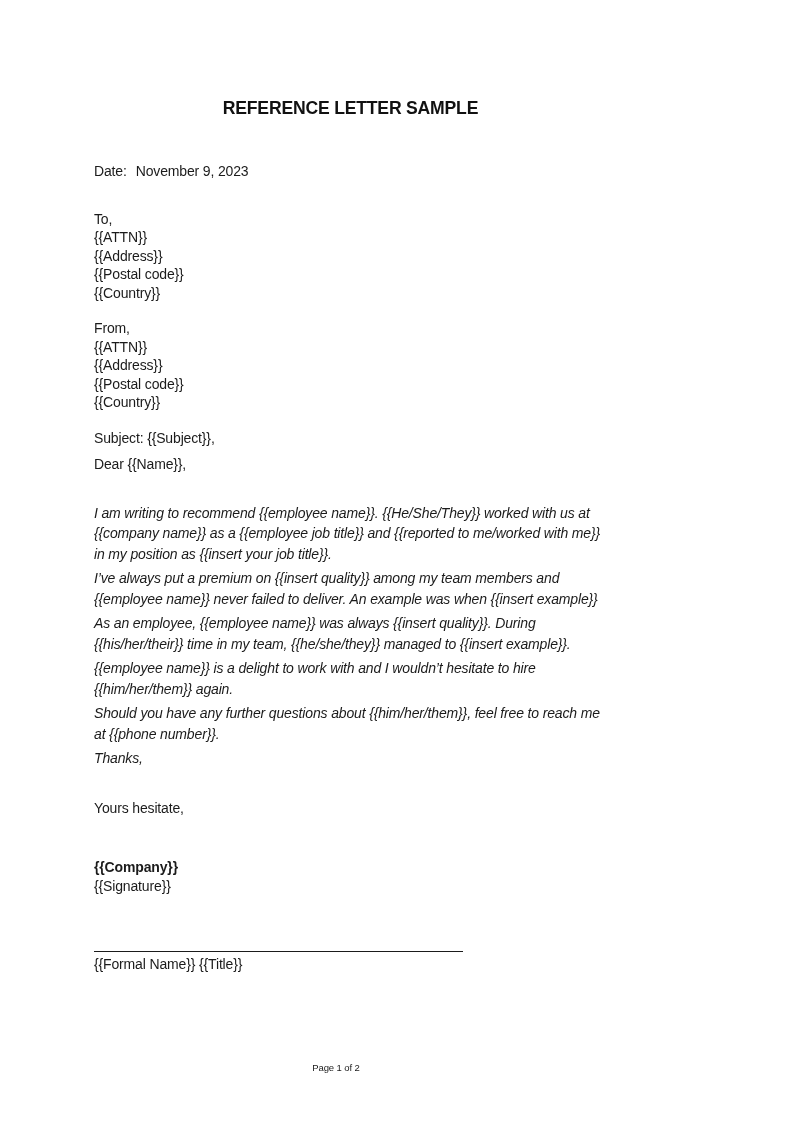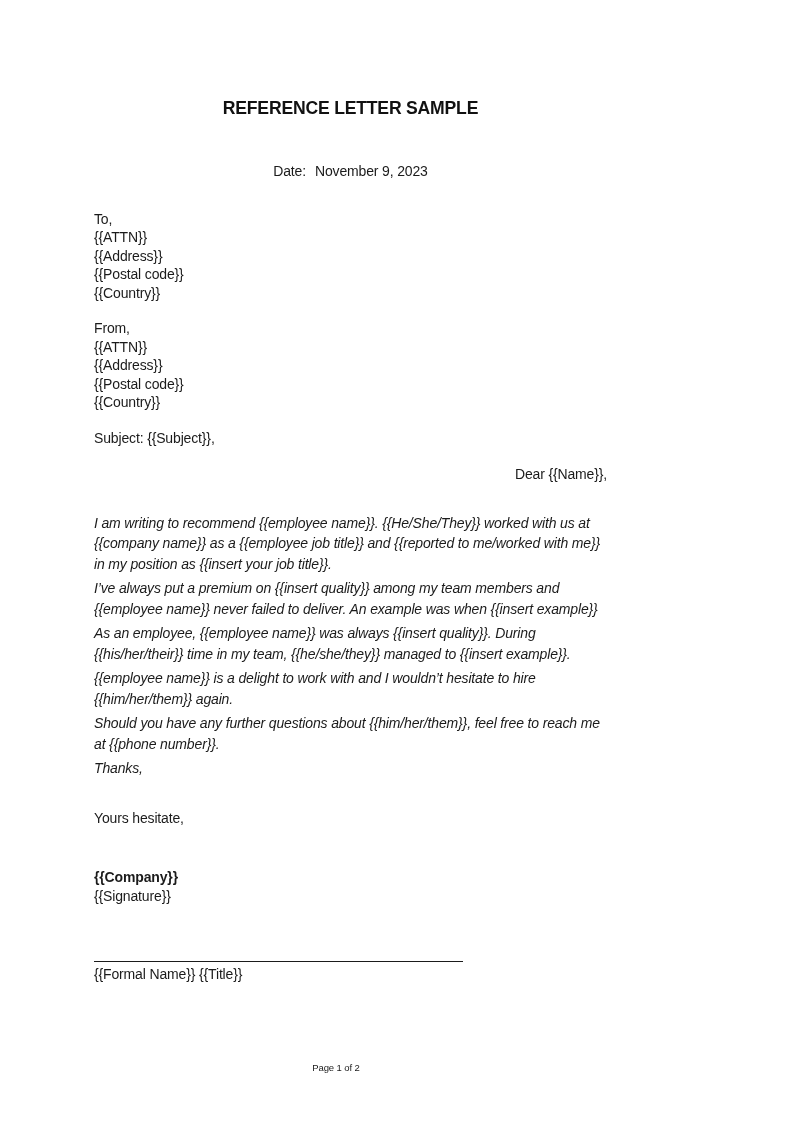--- a/index.html
+++ b/index.html
@@ -8,27 +8,27 @@
     position:relative; width:672px; height:1122px; background:#ffffff;
     font-family:"Liberation Sans", sans-serif; color:#1b1b1b; overflow:hidden;
   }
   
   .logo { position:absolute; top:16px; left:669px; width:86px; text-align:center; }
   .logo svg { display:block; margin:0 auto; }
   .brand { font-size:11.5px; font-weight:700; color:#3e3e3e; line-height:13px; letter-spacing:-0.2px; margin-top:2px; }
   
   .letter { padding:98px 65px 0 94px; font-size:14px; letter-spacing:-0.15px; }
   .doc-title { text-align:center; font-size:17.6px; font-weight:700; letter-spacing:-0.2px; color:#111; line-height:21px; }
-  .date-line { margin-top:43px; line-height:18.5px;text-align:center; }
+  .date-line { margin-top:43px; line-height:18.5px; }
   .date-value { margin-left:9px; }
   .addr { line-height:18.5px; }
   .addr.to { margin-top:29px; }
   .addr.from { margin-top:17px; }
   .subject { margin-top:17px; line-height:18.5px; }
-  .salutation { margin-top:18px; line-height:18.5px;text-align:right; }
+  .salutation { margin-top:8px; line-height:18.5px; }
   .body-block { margin-top:29px;font-style:italic; }
   .body-block p { line-height:20.5px; margin:0 0 4px 0; }
   .closing { margin-top:29px; line-height:20.5px; }
   .company { margin-top:40px; font-weight:700; line-height:18.5px; }
   .signature { line-height:18.5px; }
   .sig-rule { margin-top:56px; width:369px; height:0; border-top:1px solid #1b1b1b; }
   .name-title { margin-top:3px; line-height:18.5px; }
   
   .footer { position:absolute; top:1062px; left:0; width:100%; text-align:center; font-size:9.5px; line-height:12px; color:#1b1b1b; letter-spacing:-0.1px; }
 </style>

